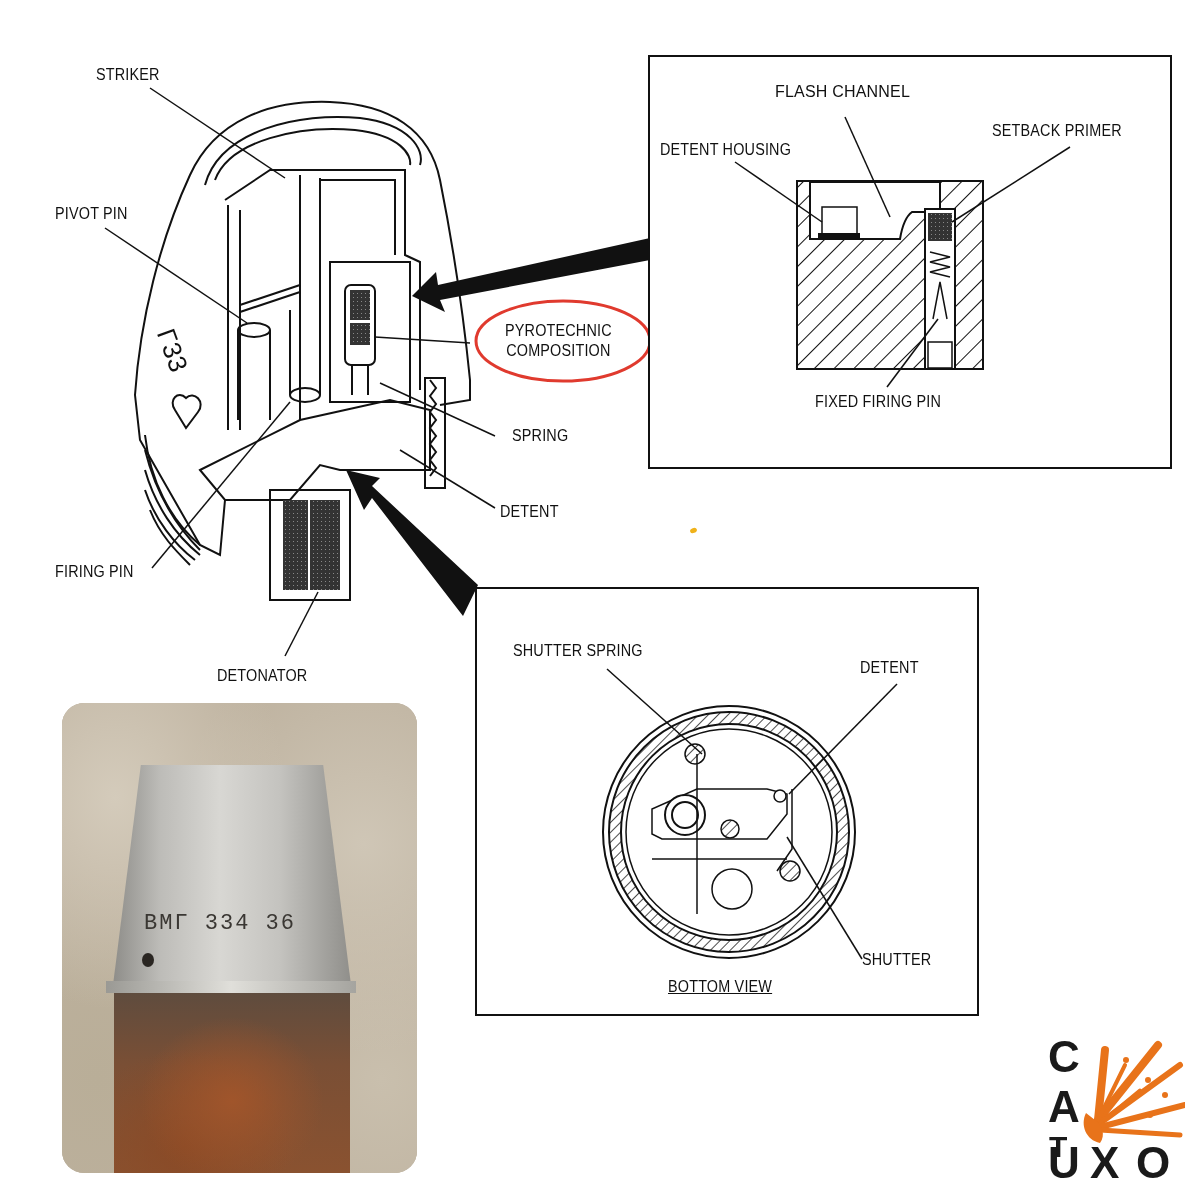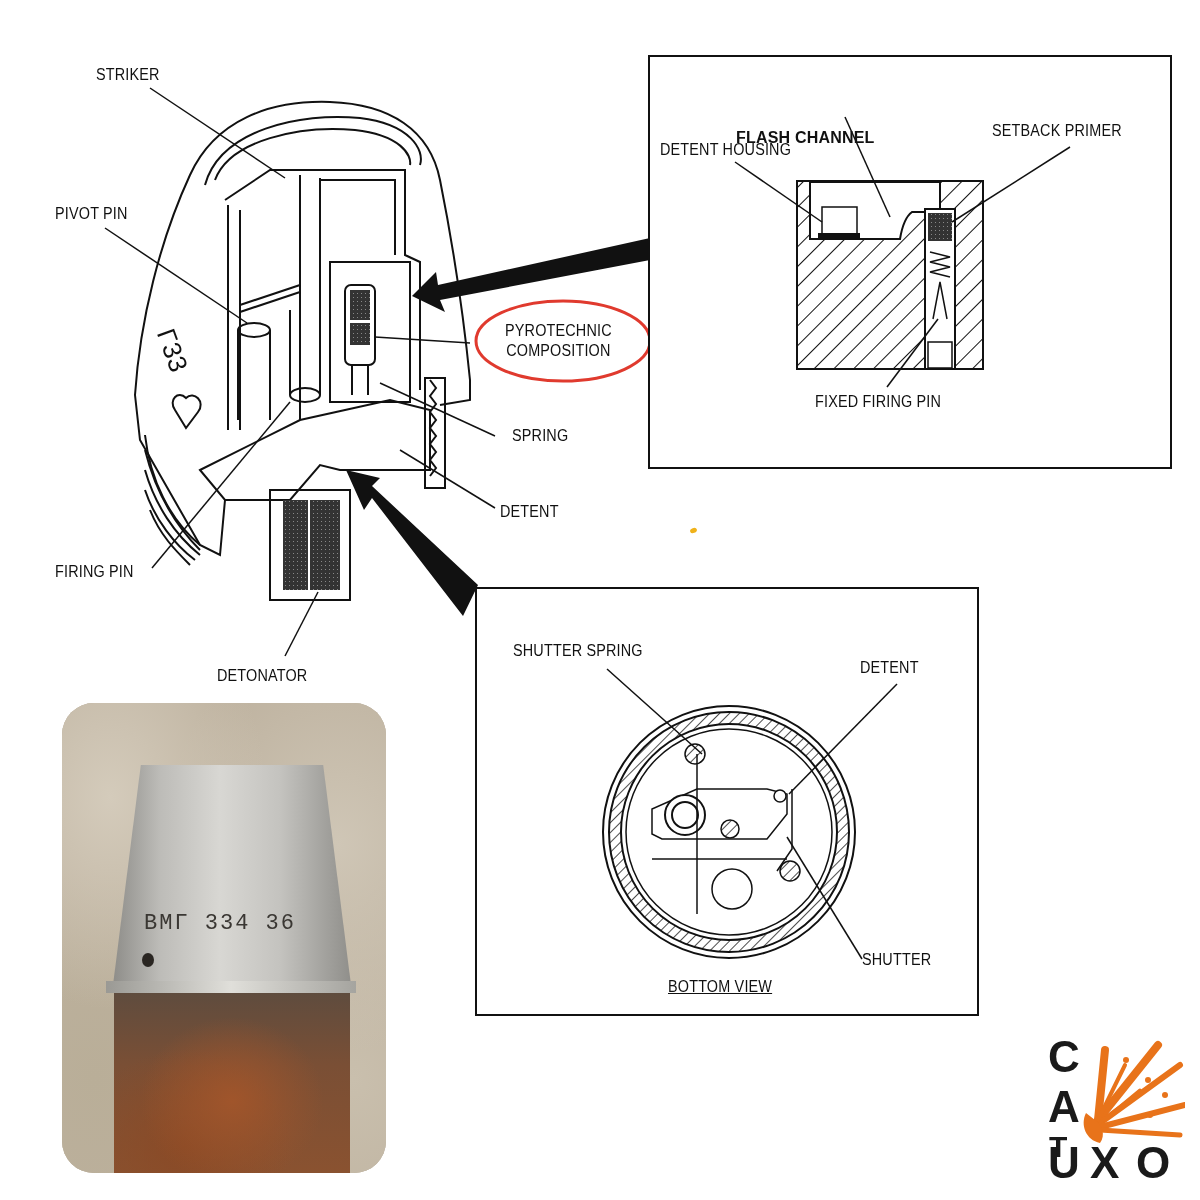--- a/index.html
+++ b/index.html
@@ -1,21 +1,21 @@
 <!DOCTYPE html>
 <html><head>
 <meta charset="utf-8">
 <style>
   html,body{margin:0;padding:0;background:#fff;}
   body{width:1200px;height:1200px;position:relative;overflow:hidden;font-family:"Liberation Sans",sans-serif;}
   .lbl{position:absolute;font-size:16px;color:#111;letter-spacing:0.2px;white-space:nowrap;font-family:"Liberation Sans",sans-serif;}
   .cond{transform:scaleX(0.9);transform-origin:left center;}
   svg{position:absolute;left:0;top:0;}
   .box{position:absolute;border:2px solid #111;background:#fff;}
-  .photo{position:absolute;left:62px;top:703px;width:324px;height:470px;border-radius:32px;overflow:hidden;
+  .photo{position:absolute;left:62px;top:703px;width:355px;height:470px;border-radius:22px;overflow:hidden;
     background:#b8ad9c;}
   .logo{position:absolute;left:1040px;top:1035px;width:145px;height:145px;}
   .logo .letter{position:absolute;font-family:"Liberation Sans",sans-serif;font-weight:bold;font-size:44px;color:#1a1a1a;line-height:1;}
   .underline{text-decoration:underline;}
 </style>
 </head>
 <body>
 
 <svg width="1200" height="1200" viewBox="0 0 1200 1200">
   <defs>
@@ -147,21 +147,21 @@
 <div style="position:absolute;left:505px;top:322px;text-align:center;">
   <div class="lbl cond" style="position:static;">PYROTECHNIC</div>
   <div class="lbl cond" style="position:static;margin-top:2px;">COMPOSITION</div>
 </div>
 <div class="lbl cond" style="left:512px;top:427px;">SPRING</div>
 <div class="lbl cond" style="left:500px;top:503px;">DETENT</div>
 <div class="lbl cond" style="left:55px;top:563px;">FIRING PIN</div>
 <div class="lbl cond" style="left:217px;top:667px;">DETONATOR</div>
 <div class="lbl" style="left:150px;top:335px;font-size:26px;transform:rotate(70deg);">Γ33</div>
 
-<div class="lbl" style="left:736px;top:83px;font-weight:bold;margin-top:46px;">FLASH CHANNEL</div>
+<div class="lbl" style="left:775px;top:83px;font-weight:normal;">FLASH CHANNEL</div>
 <div class="lbl cond" style="left:660px;top:141px;">DETENT HOUSING</div>
 <div class="lbl cond" style="left:992px;top:122px;">SETBACK PRIMER</div>
 <div class="lbl cond" style="left:815px;top:393px;">FIXED FIRING PIN</div>
 
 <div class="lbl cond" style="left:513px;top:642px;">SHUTTER SPRING</div>
 <div class="lbl cond" style="left:860px;top:659px;">DETENT</div>
 <div class="lbl cond" style="left:862px;top:951px;">SHUTTER</div>
 <div class="lbl cond underline" style="left:668px;top:978px;">BOTTOM VIEW</div>
 
 <div style="position:absolute;left:690px;top:528px;width:7px;height:5px;border-radius:50%;background:#f0b21a;transform:rotate(-20deg);"></div>

